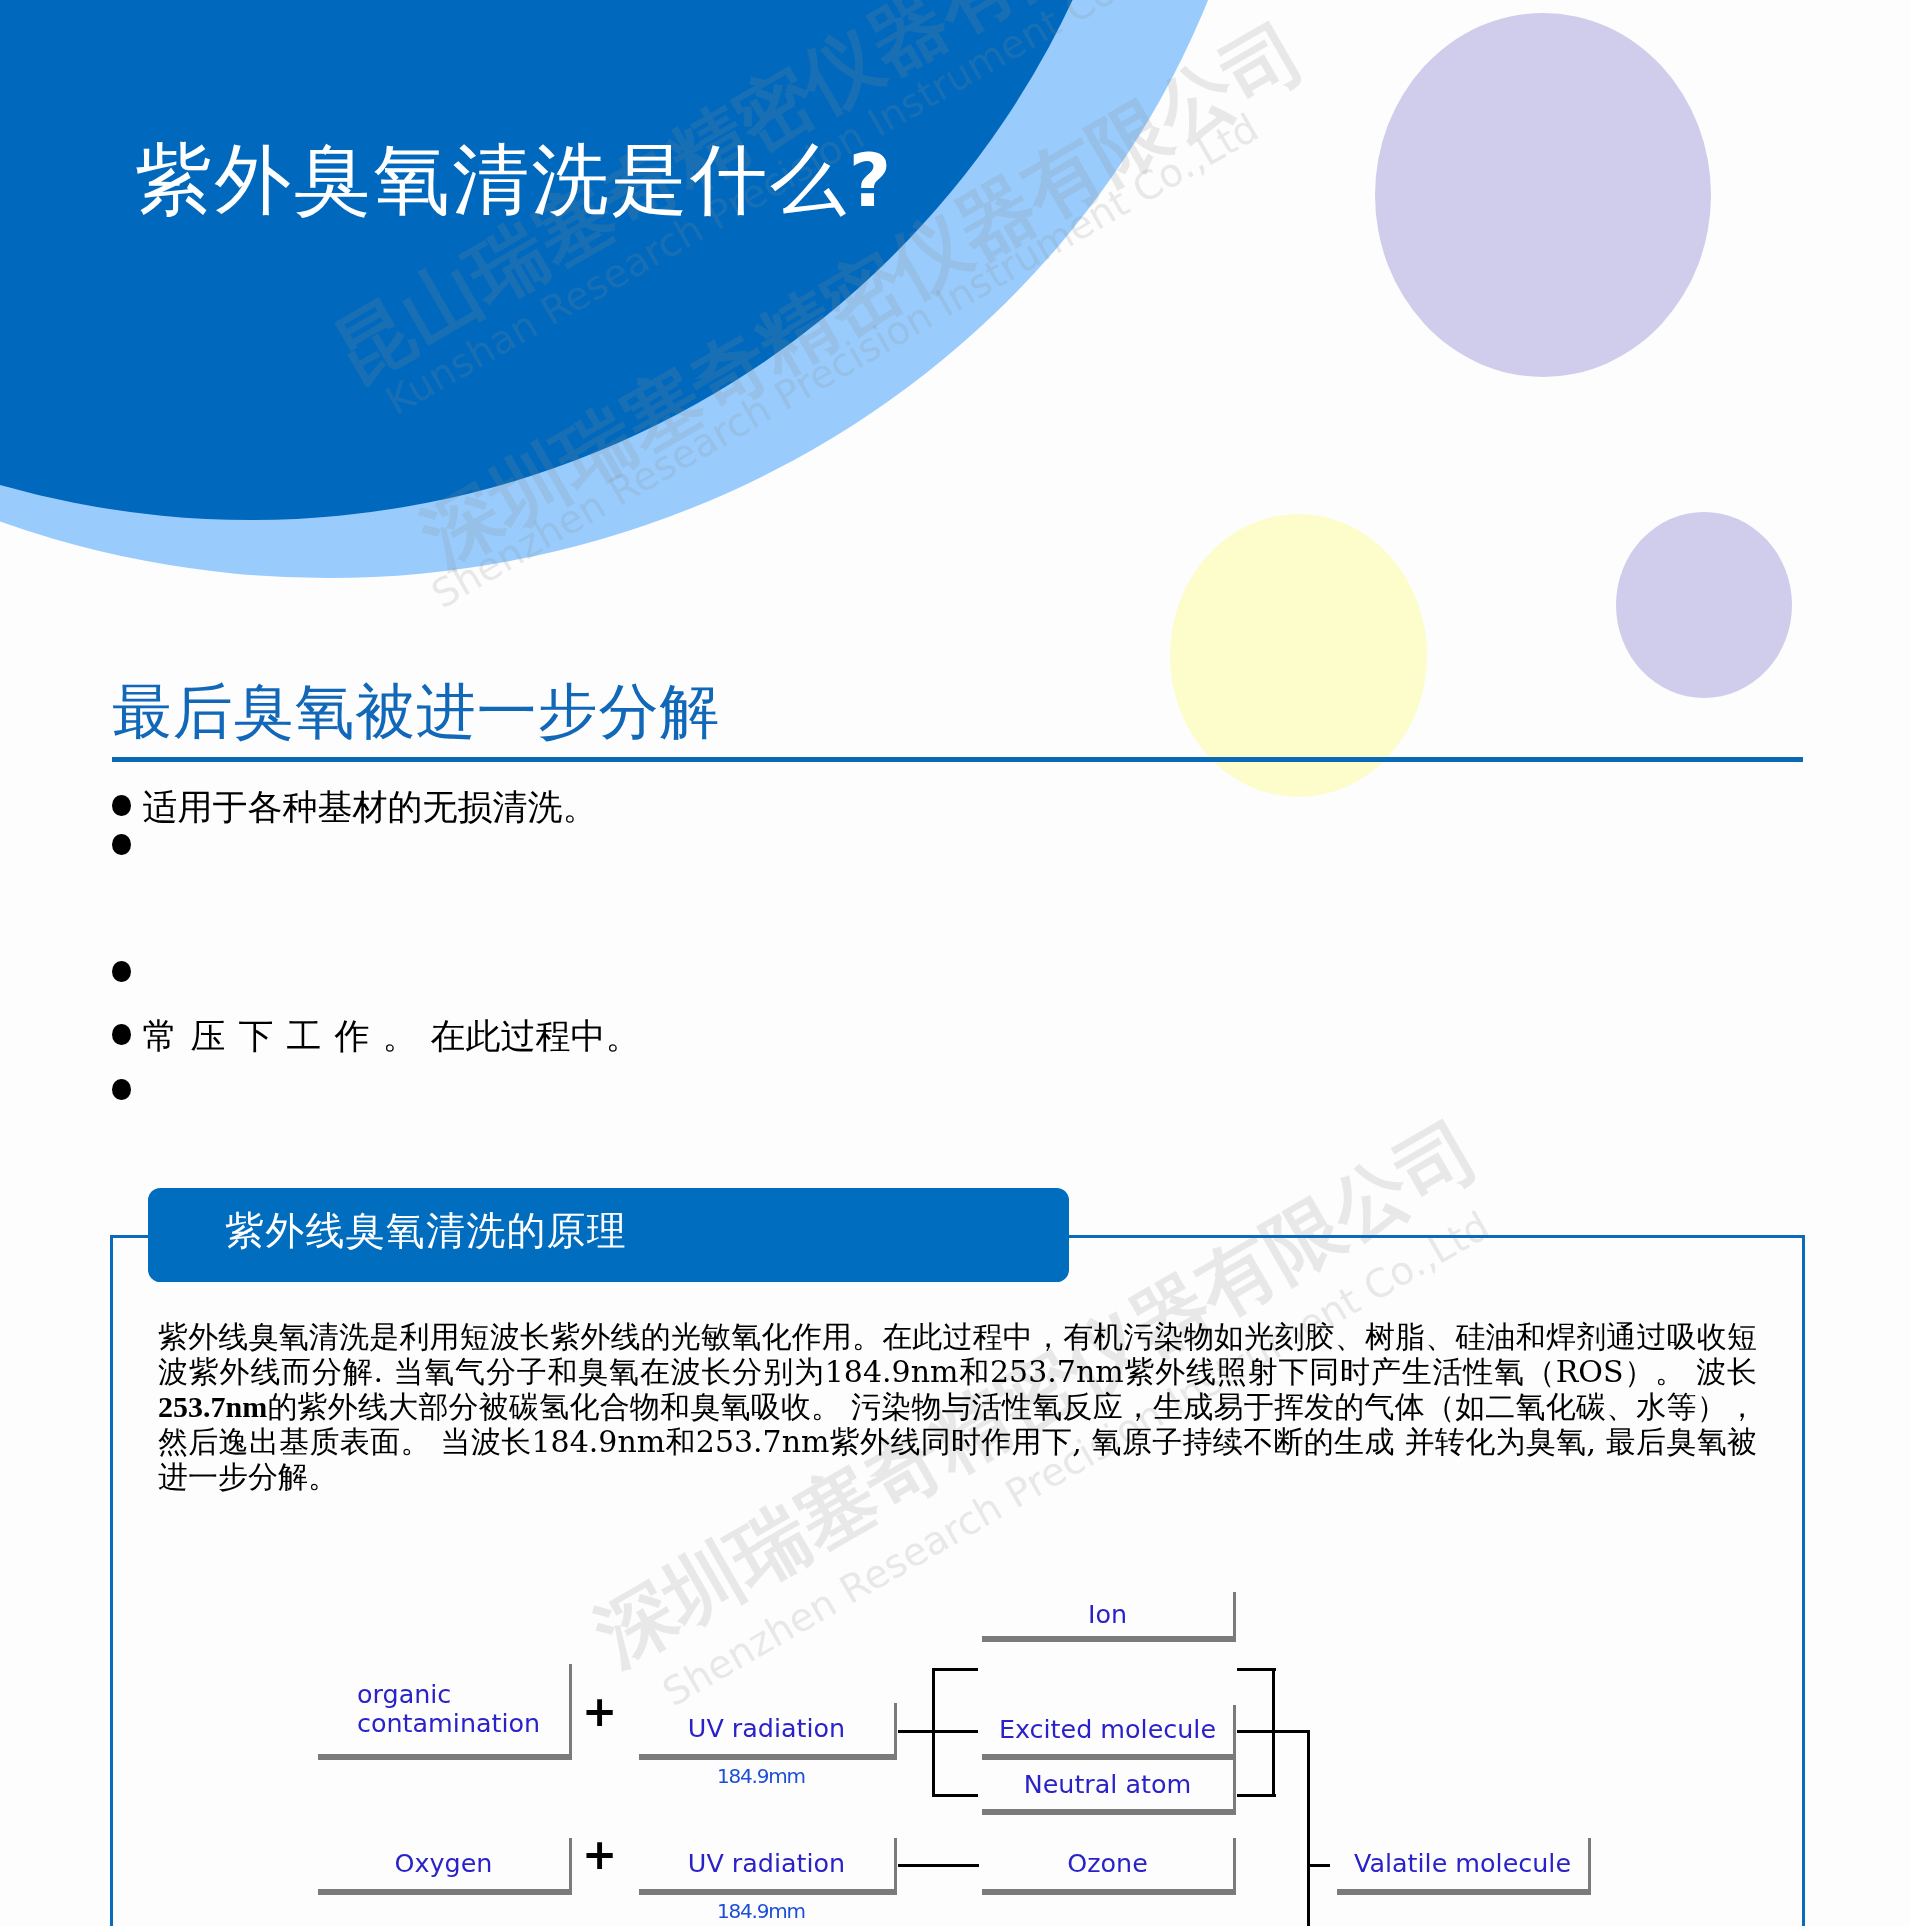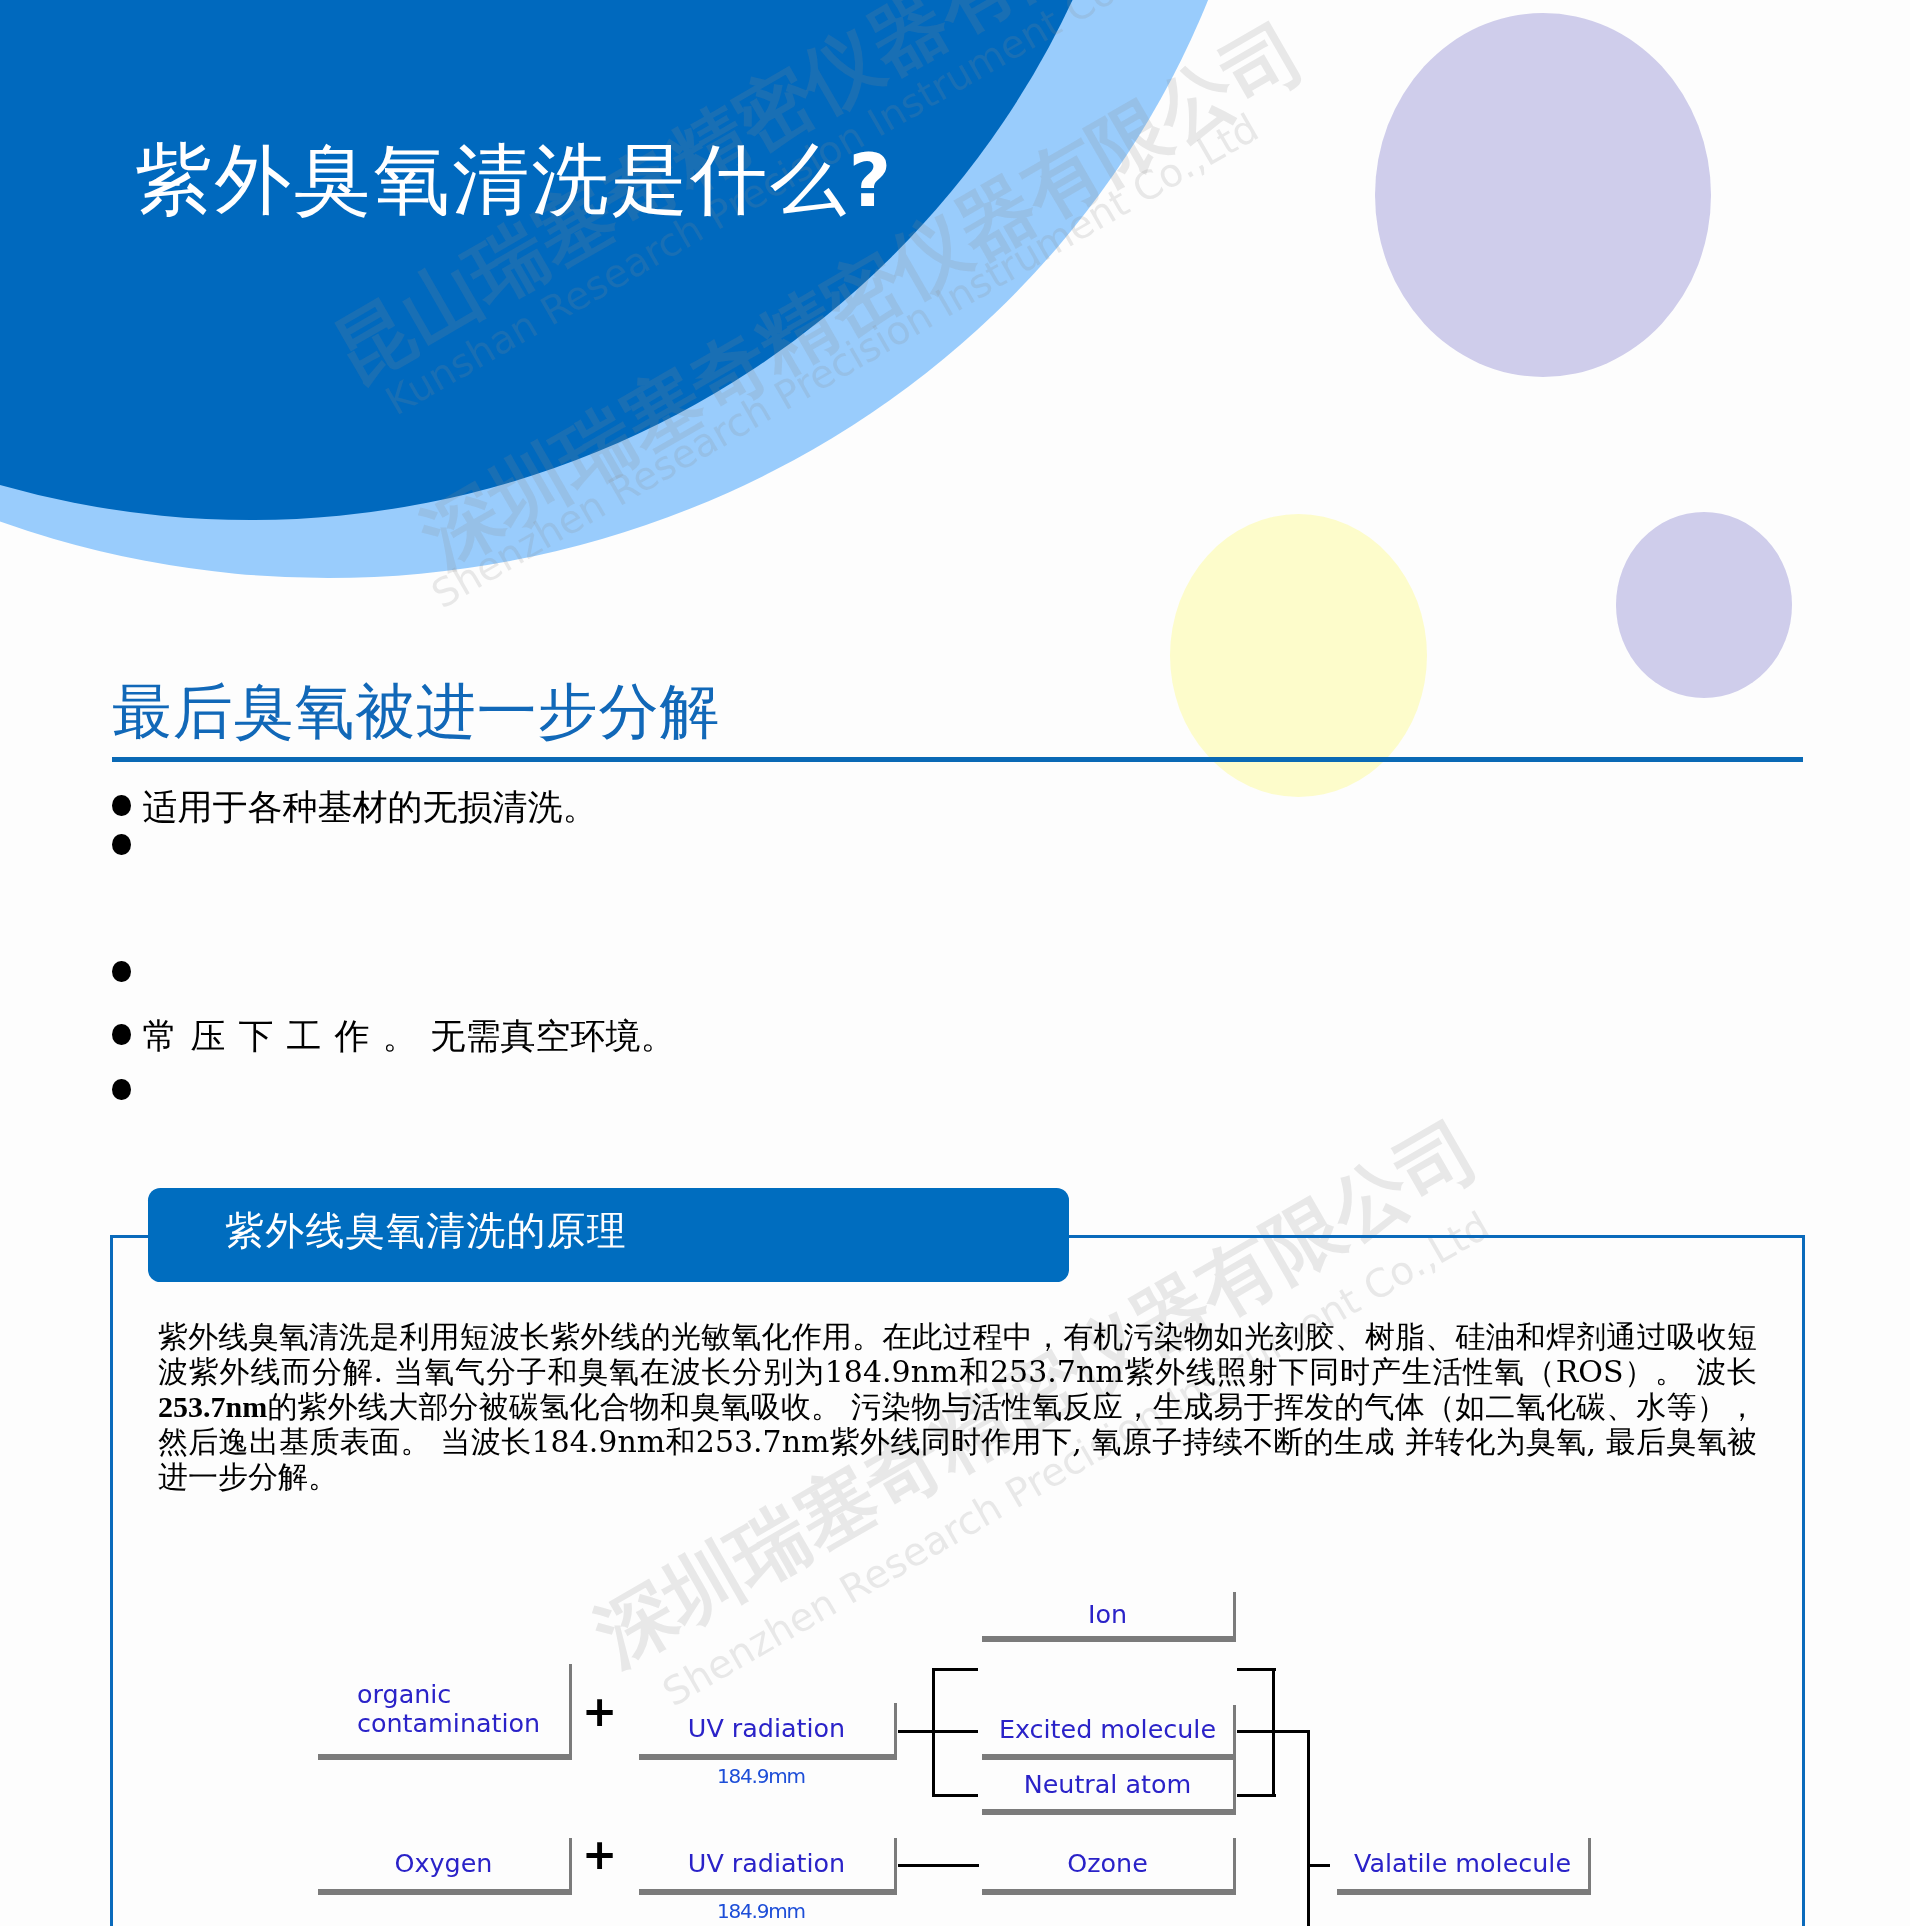--- a/index.html
+++ b/index.html
@@ -53,21 +53,21 @@
 <div class="wm" style="left:655px;top:1676px;font-size:39px;font-weight:normal;transform:rotate(-30deg);">Shenzhen Research Precision Instrument Co.,Ltd</div>
 
 <div class="abs" id="page-title"><span>紫外臭氧清洗是什么</span><span class="q">?</span></div>
 
 <div class="abs" id="adv-heading">最后臭氧被进一步分解</div>
 <div class="abs" id="adv-rule"></div>
 
 <div class="bullet" style="top:784px;"><span class="dot"></span><span>适用于各种基材的无损清洗。</span></div>
 <div class="bullet spaced" style="top:826px;"><span class="dot"></span></div>
 <div class="bullet spaced" style="top:953px;"><span class="dot"></span></div>
-<div class="bullet" style="top:1013px;"><span class="dot"></span><span class="spaced">常压下工作。</span><span>无需真空环境。</span></div>
+<div class="bullet" style="top:1013px;"><span class="dot"></span><span class="spaced">常压下工作。</span><span>在此过程中。</span></div>
 <div class="bullet spaced" style="top:1071px;"><span class="dot"></span></div>
 
 <div class="abs" id="frame"></div>
 <div class="abs" id="principle-tab"></div>
 <div class="abs" id="principle-heading">紫外线臭氧清洗的原理</div>
 
 <div class="abs" id="principle-para"><span>紫外线臭氧清洗是利用短波长紫外线的光敏氧化作用。在此过程中，有机污染物如光刻胶、树脂、硅油和焊剂通过吸收短波紫外线而分解. 当氧气分子和臭氧在波长分别为184.9nm和253.7nm紫外线照射下同时产生活性氧（ROS）。 波长</span><b>253.7nm</b><span>的紫外线大部分被碳氢化合物和臭氧吸收。 污染物与活性氧反应，生成易于挥发的气体（如二氧化碳、水等），然后逸出基质表面。 当波长184.9nm和253.7nm紫外线同时作用下, 氧原子持续不断的生成 并转化为臭氧, 最后臭氧被进一步分解。</span></div>
 
 <div class="abs" style="left:0;top:0;">
 

